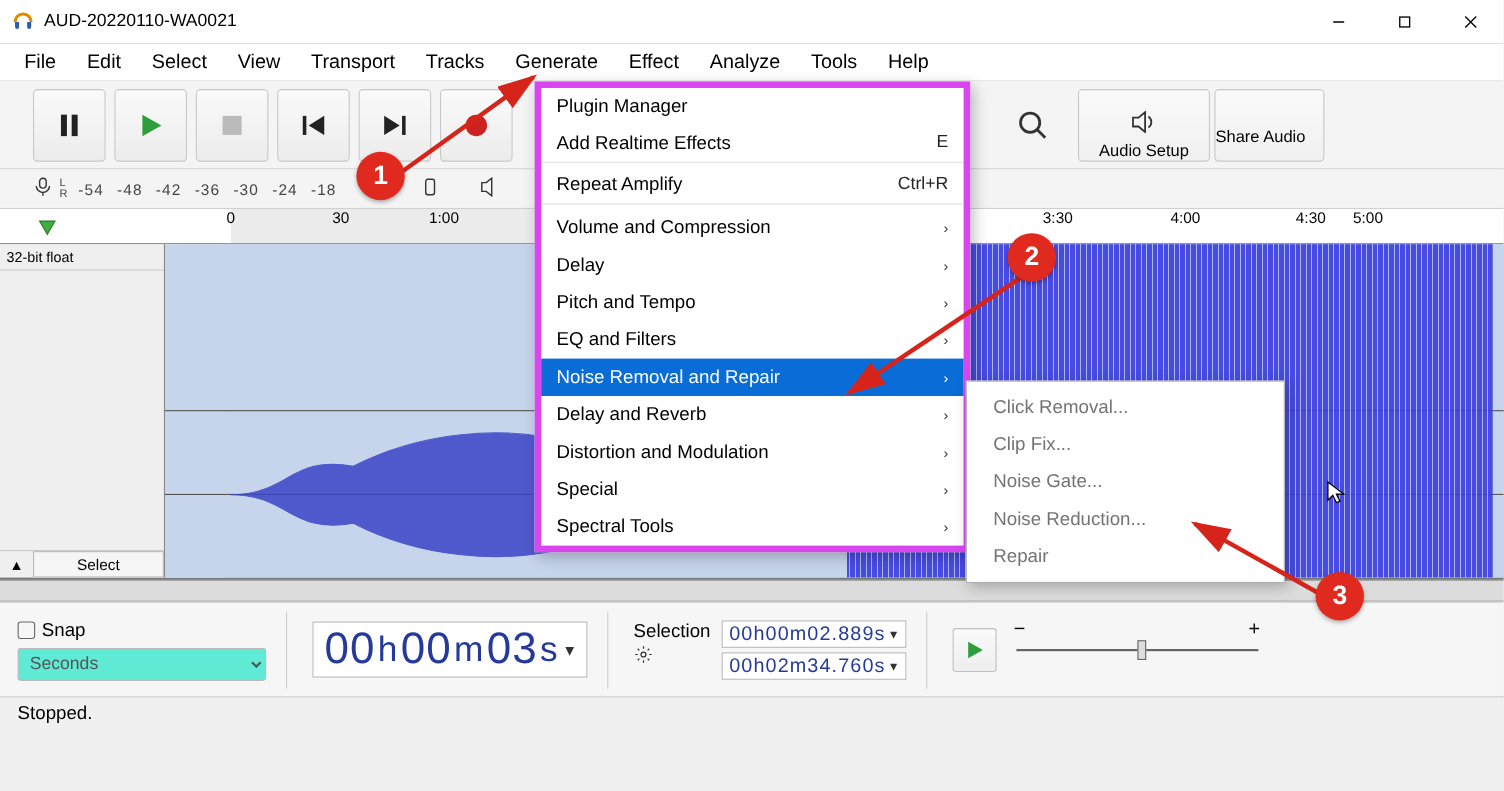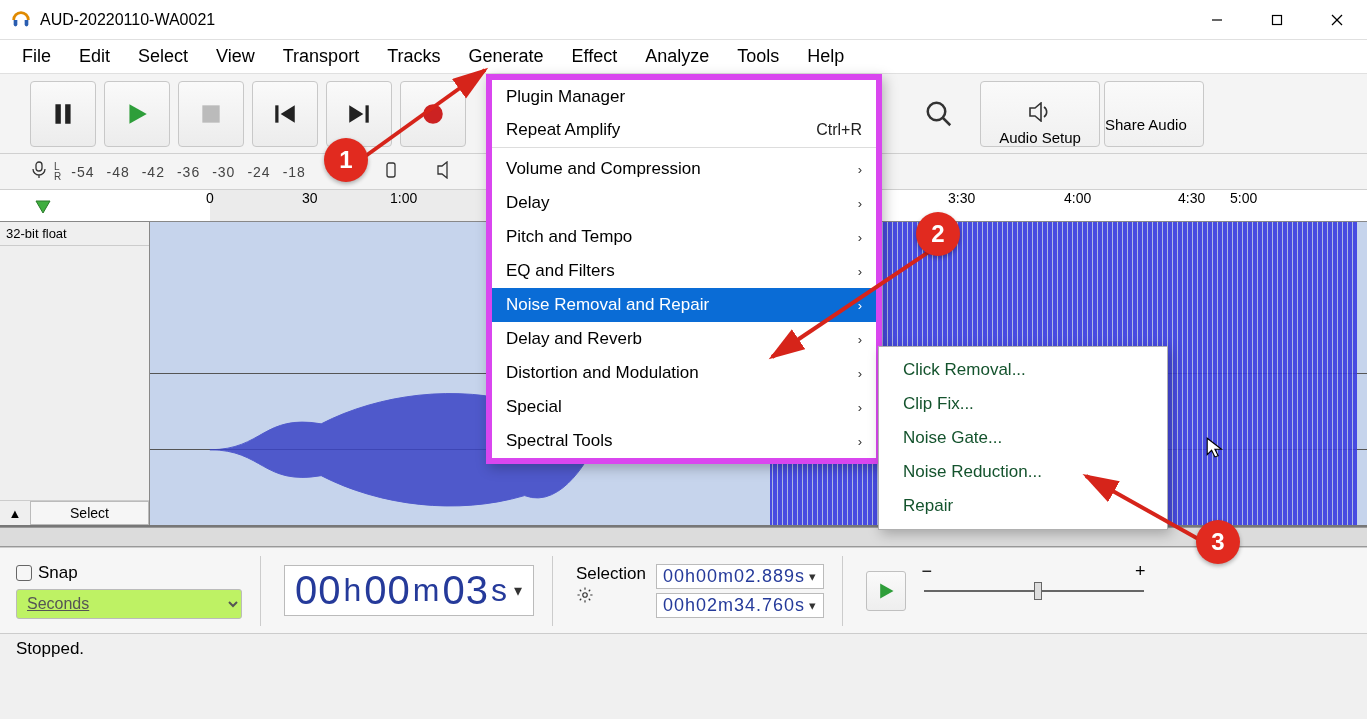--- a/index.html
+++ b/index.html
@@ -62,35 +62,35 @@
 .dropdown-effect { position:absolute; left:486px; top:74px; width:396px; background:#fff; border:6px solid #d946ef; box-shadow: 3px 4px 12px rgba(0,0,0,.25); z-index: 50; }
 .dropdown-effect .dd-item { height:34px; display:flex; align-items:center; padding: 0 14px; font-size:17px; color:#000; position:relative; }
 .dropdown-effect .dd-item.sep-after { border-bottom:1px solid #ddd; margin-bottom:4px; padding-bottom:2px; }
 .dropdown-effect .dd-item .shortcut { margin-left:auto; font-size:16px; color:#222; }
 .dropdown-effect .dd-item .chevron { margin-left:auto; font-size:13px; color:#333; }
 .dropdown-effect .dd-item.highlight { background:#0a6cd6; color:#fff; }
 .dropdown-effect .dd-item.highlight .chevron { color:#fff; }
 
 
 .submenu { position:absolute; left:878px; top:346px; width:290px; background:#fff; border:1px solid #b0b0b0; box-shadow: 3px 4px 12px rgba(0,0,0,.25); z-index: 60; padding: 6px 0; }
-.submenu .sm-item { height:34px; display:flex; align-items:center; padding:0 24px; font-size:17px; color:#14532d; }
+.submenu .sm-item { height:34px; display:flex; align-items:center; padding:0 24px; font-size:17px; color:#737373; }
 
 
 .anno { position:absolute; width:44px; height:44px; border-radius:50%; background:#e12a1f; color:#fff; font-size:24px; font-weight:bold; display:flex; align-items:center; justify-content:center; z-index:200; box-shadow:0 2px 4px rgba(0,0,0,.3); }
 .anno-arrow { position:absolute; z-index:190; }
 .cursor { position:absolute; z-index:300; }
 .cursor svg { width:22px; height:22px; }
 
 
 .bottom-spacer { height: 20px; background:#dcdcdc; border-top:1px solid #999; border-bottom:1px solid #999; }
 .bottom-toolbar { height: 86px; background:#f6f6f6; border-top:1px solid #ccc; display:flex; align-items:center; padding: 4px 16px; gap:18px; }
 .snap-block { display:flex; flex-direction:column; gap:6px; }
 .snap-block .snap-row { display:flex; align-items:center; gap:6px; font-size:17px; }
 .snap-block .snap-row .chk { width:16px; height:16px; border:1px solid #666; border-radius:3px; }
-.snap-block select { width: 226px; height:30px; font-size:16px; border:1px solid #bbb; border-radius:3px; padding:2px 6px; color:#555; background:#bef264;text-decoration:underline; }
+.snap-block select { width: 226px; height:30px; font-size:16px; border:1px solid #bbb; border-radius:3px; padding:2px 6px; color:#555; background:#5eead4; }
 .time-display { font-family: "Consolas", monospace; font-size: 40px; color:#253a9a; background:#fff; border:1px solid #bbb; padding:2px 10px; letter-spacing:1px; display:flex; align-items:center; }
 .time-display .unit { font-size:32px; color:#253a9a; margin:0 2px; }
 .time-display .dd { font-size:16px; color:#333; margin-left:4px; }
 .sel-block { display:flex; flex-direction:column; gap:4px; font-size:16px; }
 .sel-block .sel-lbl { font-size:17px; margin-bottom:2px; }
 .sel-block .gear-row { display:flex; align-items:center; gap:8px; }
 .sel-time { font-family:"Consolas",monospace; font-size:18px; color:#253a9a; background:#fff; border:1px solid #bbb; padding:1px 6px; letter-spacing:1px; display:flex; align-items:center; }
 .sel-time .dd { font-size:13px; color:#333; margin-left:4px; }
 .play-btn2 { width:40px; height:40px; border:1px solid #c0c0c0; border-radius:3px; background:linear-gradient(#fafafa,#eee); display:flex; align-items:center; justify-content:center; }
 .speed-slider { width:220px; height:28px; position:relative; display:flex; align-items:center; }
@@ -354,20 +354,24 @@
     </div>
   </div>
 
   <div class="statusbar">
     <span>Stopped.</span>
   </div>
 
   <div class="dropdown-effect">
     <div class="dd-item">
         <span>Plugin Manager</span>
+      </div>
+    <div class="dd-item sep-after">
+        <span>Add Realtime Effects</span>
+        <span class="shortcut">E</span>
       </div>
     <div class="dd-item sep-after">
         <span>Repeat Amplify</span>
         <span class="shortcut">Ctrl+R</span>
       </div>
     <div class="dd-item">
         <span>Volume and Compression</span>
         <span class="chevron">›</span>
       </div>
     <div class="dd-item">

